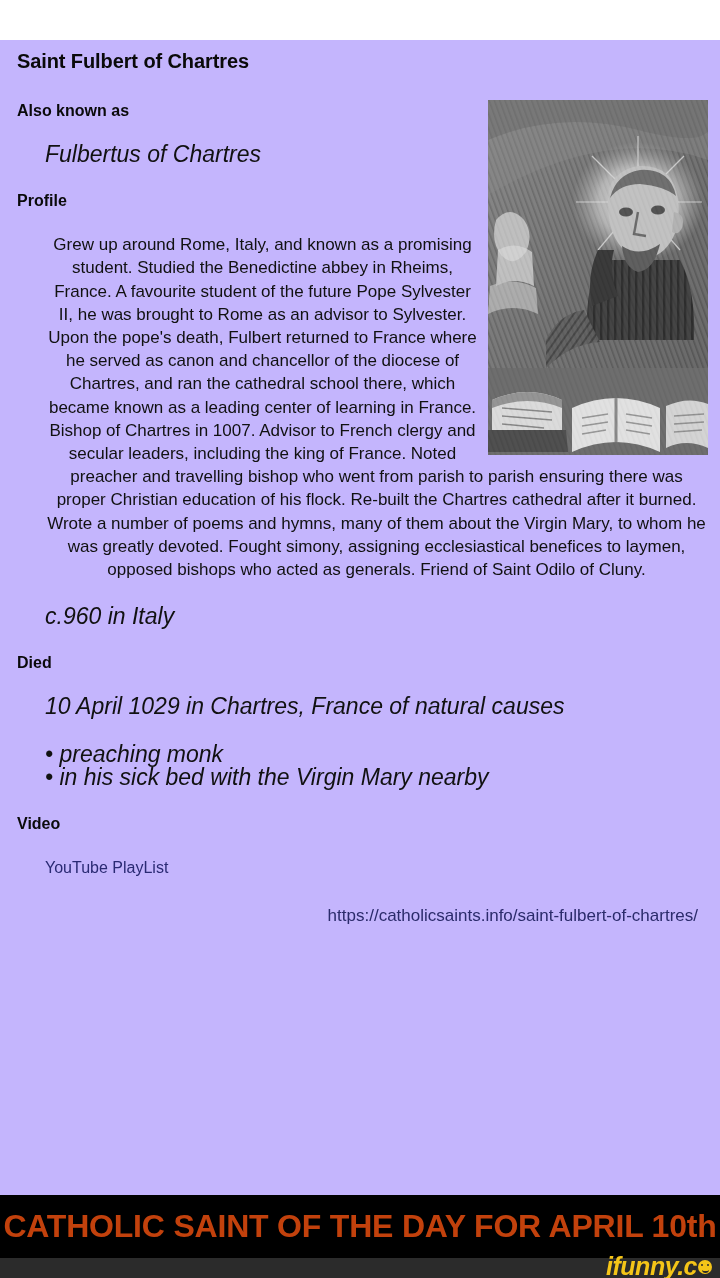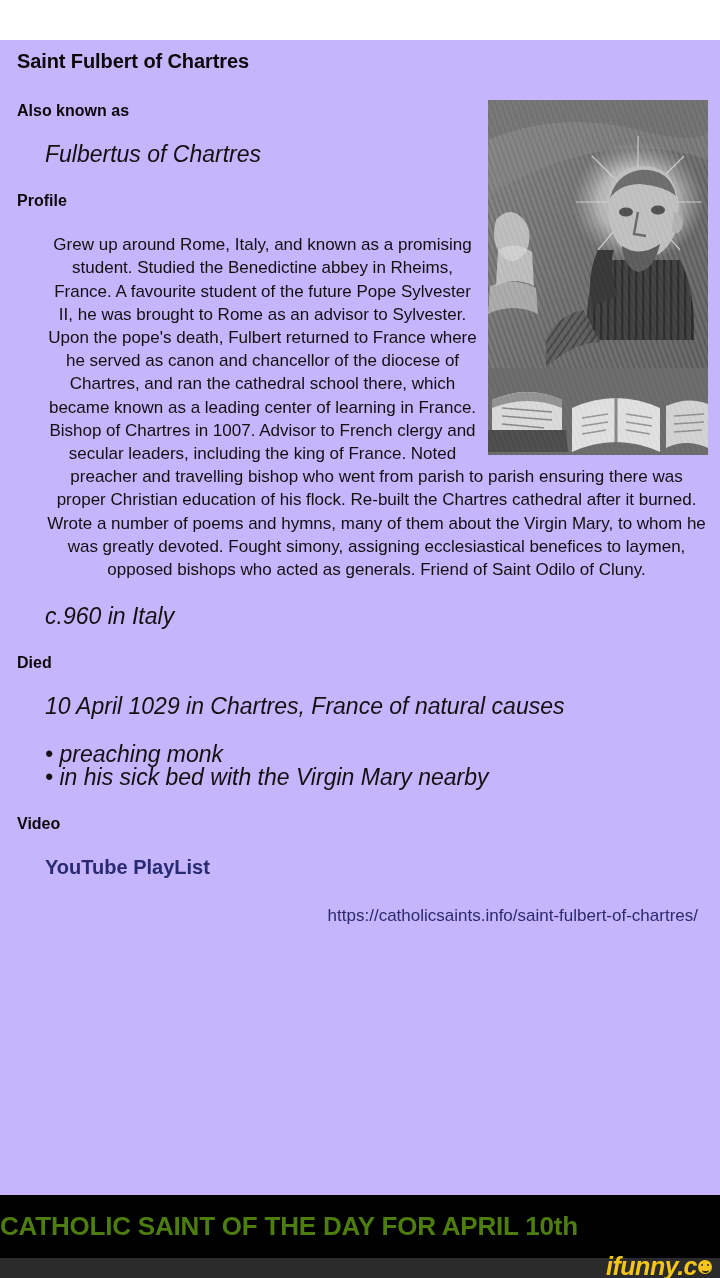--- a/index.html
+++ b/index.html
@@ -68,25 +68,24 @@
     line-height: 23.2px;
     margin: 0 0 24px 0;
     padding-left: 28px;
     color: #111111;
     text-align: center;
   }
 
   .bullets { white-space: pre-line; }
 
   .linkrow {
-    font-size: 20px;
+    font-size: 16px;
     line-height: 23.2px;
     padding-left: 28px;
     margin: 0 0 26px 0;
-    font-weight: bold;
   }
   .pl-link {
     color: #2a2a73;
     text-decoration: none;
   }
 
   .url-line {
     text-align: right;
     font-size: 17px;
     line-height: 22px;
@@ -95,26 +94,27 @@
     padding-right: 10px;
   }
 
   .footer-caption {
     position: absolute;
     left: 0;
     top: 1195px;
     width: 720px;
     height: 63px;
     background: #000000;
-    color: #4d7c0f;
-    font-size: 26px;
+    color: #c2410c;
+    font-size: 32px;
     font-weight: bold;
     letter-spacing: -0.2px;
     display: flex;
     align-items: center;
+    justify-content: center;
     box-sizing: border-box;
   }
 
   .footer-strip {
     position: absolute;
     left: 0;
     top: 1258px;
     width: 720px;
     height: 20px;
     background: #2b2b2b;

